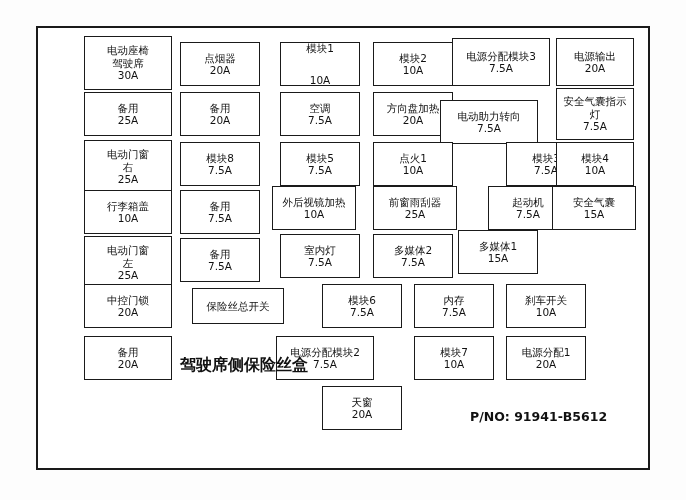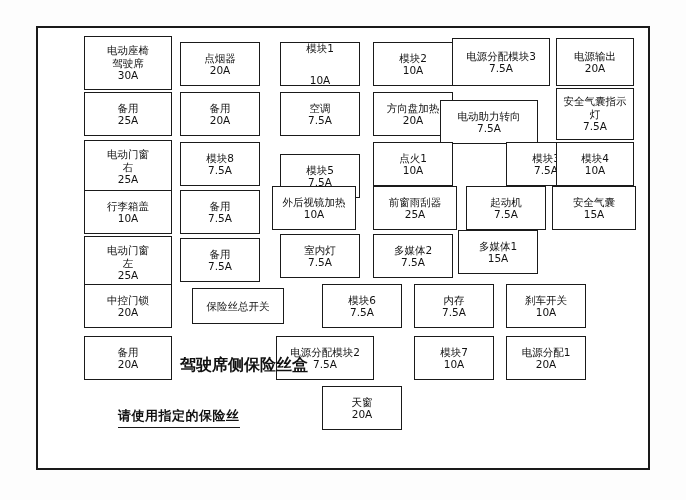--- a/index.html
+++ b/index.html
@@ -141,21 +141,21 @@
       </div>
       <div class="fuse-box" style="left: 84px; top: 140px; width: 88px; height: 54px;">
         <span class="lbl">电动门窗
 右</span>
         <span class="amp">25A</span>
       </div>
       <div class="fuse-box" style="left: 180px; top: 142px; width: 80px; height: 44px;">
         <span class="lbl">模块8</span>
         <span class="amp">7.5A</span>
       </div>
-      <div class="fuse-box" style="left: 280px; top: 154px; width: 80px; height: 44px;">
+      <div class="fuse-box" style="left: 280px; top: 142px; width: 80px; height: 44px;">
         <span class="lbl">模块5</span>
         <span class="amp">7.5A</span>
       </div>
       <div class="fuse-box" style="left: 373px; top: 142px; width: 80px; height: 44px;">
         <span class="lbl">点火1</span>
         <span class="amp">10A</span>
       </div>
       <div class="fuse-box" style="left: 462px; top: 142px; width: 80px; height: 44px; margin-left: 44px;">
         <span class="lbl">模块3</span>
         <span class="amp">7.5A</span>
@@ -173,21 +173,21 @@
         <span class="amp">7.5A</span>
       </div>
       <div class="fuse-box" style="left: 272px; top: 186px; width: 84px; height: 44px;">
         <span class="lbl">外后视镜加热</span>
         <span class="amp">10A</span>
       </div>
       <div class="fuse-box" style="left: 373px; top: 186px; width: 84px; height: 44px;">
         <span class="lbl">前窗雨刮器</span>
         <span class="amp">25A</span>
       </div>
-      <div class="fuse-box" style="left: 466px; top: 186px; width: 80px; height: 44px;">
+      <div class="fuse-box" style="left: 488px; top: 186px; width: 80px; height: 44px;">
         <span class="lbl">起动机</span>
         <span class="amp">7.5A</span>
       </div>
       <div class="fuse-box" style="left: 552px; top: 186px; width: 84px; height: 44px;">
         <span class="lbl">安全气囊</span>
         <span class="amp">15A</span>
       </div>
       <div class="fuse-box" style="left: 84px; top: 236px; width: 88px; height: 54px;">
         <span class="lbl">电动门窗
 左</span>
@@ -244,14 +244,14 @@
         <span class="lbl">电源分配1</span>
         <span class="amp">20A</span>
       </div>
       <div class="fuse-box" style="left: 322px; top: 386px; width: 80px; height: 44px;">
         <span class="lbl">天窗</span>
         <span class="amp">20A</span>
       </div>
     </div>
 
   <div id="box-label">驾驶席侧保险丝盒</div>
-  <div id="notice">请使用指定的保险丝</div>
+  <div id="pno">P/NO:  91941-B5612</div>
 </div>
 
 </body></html>

